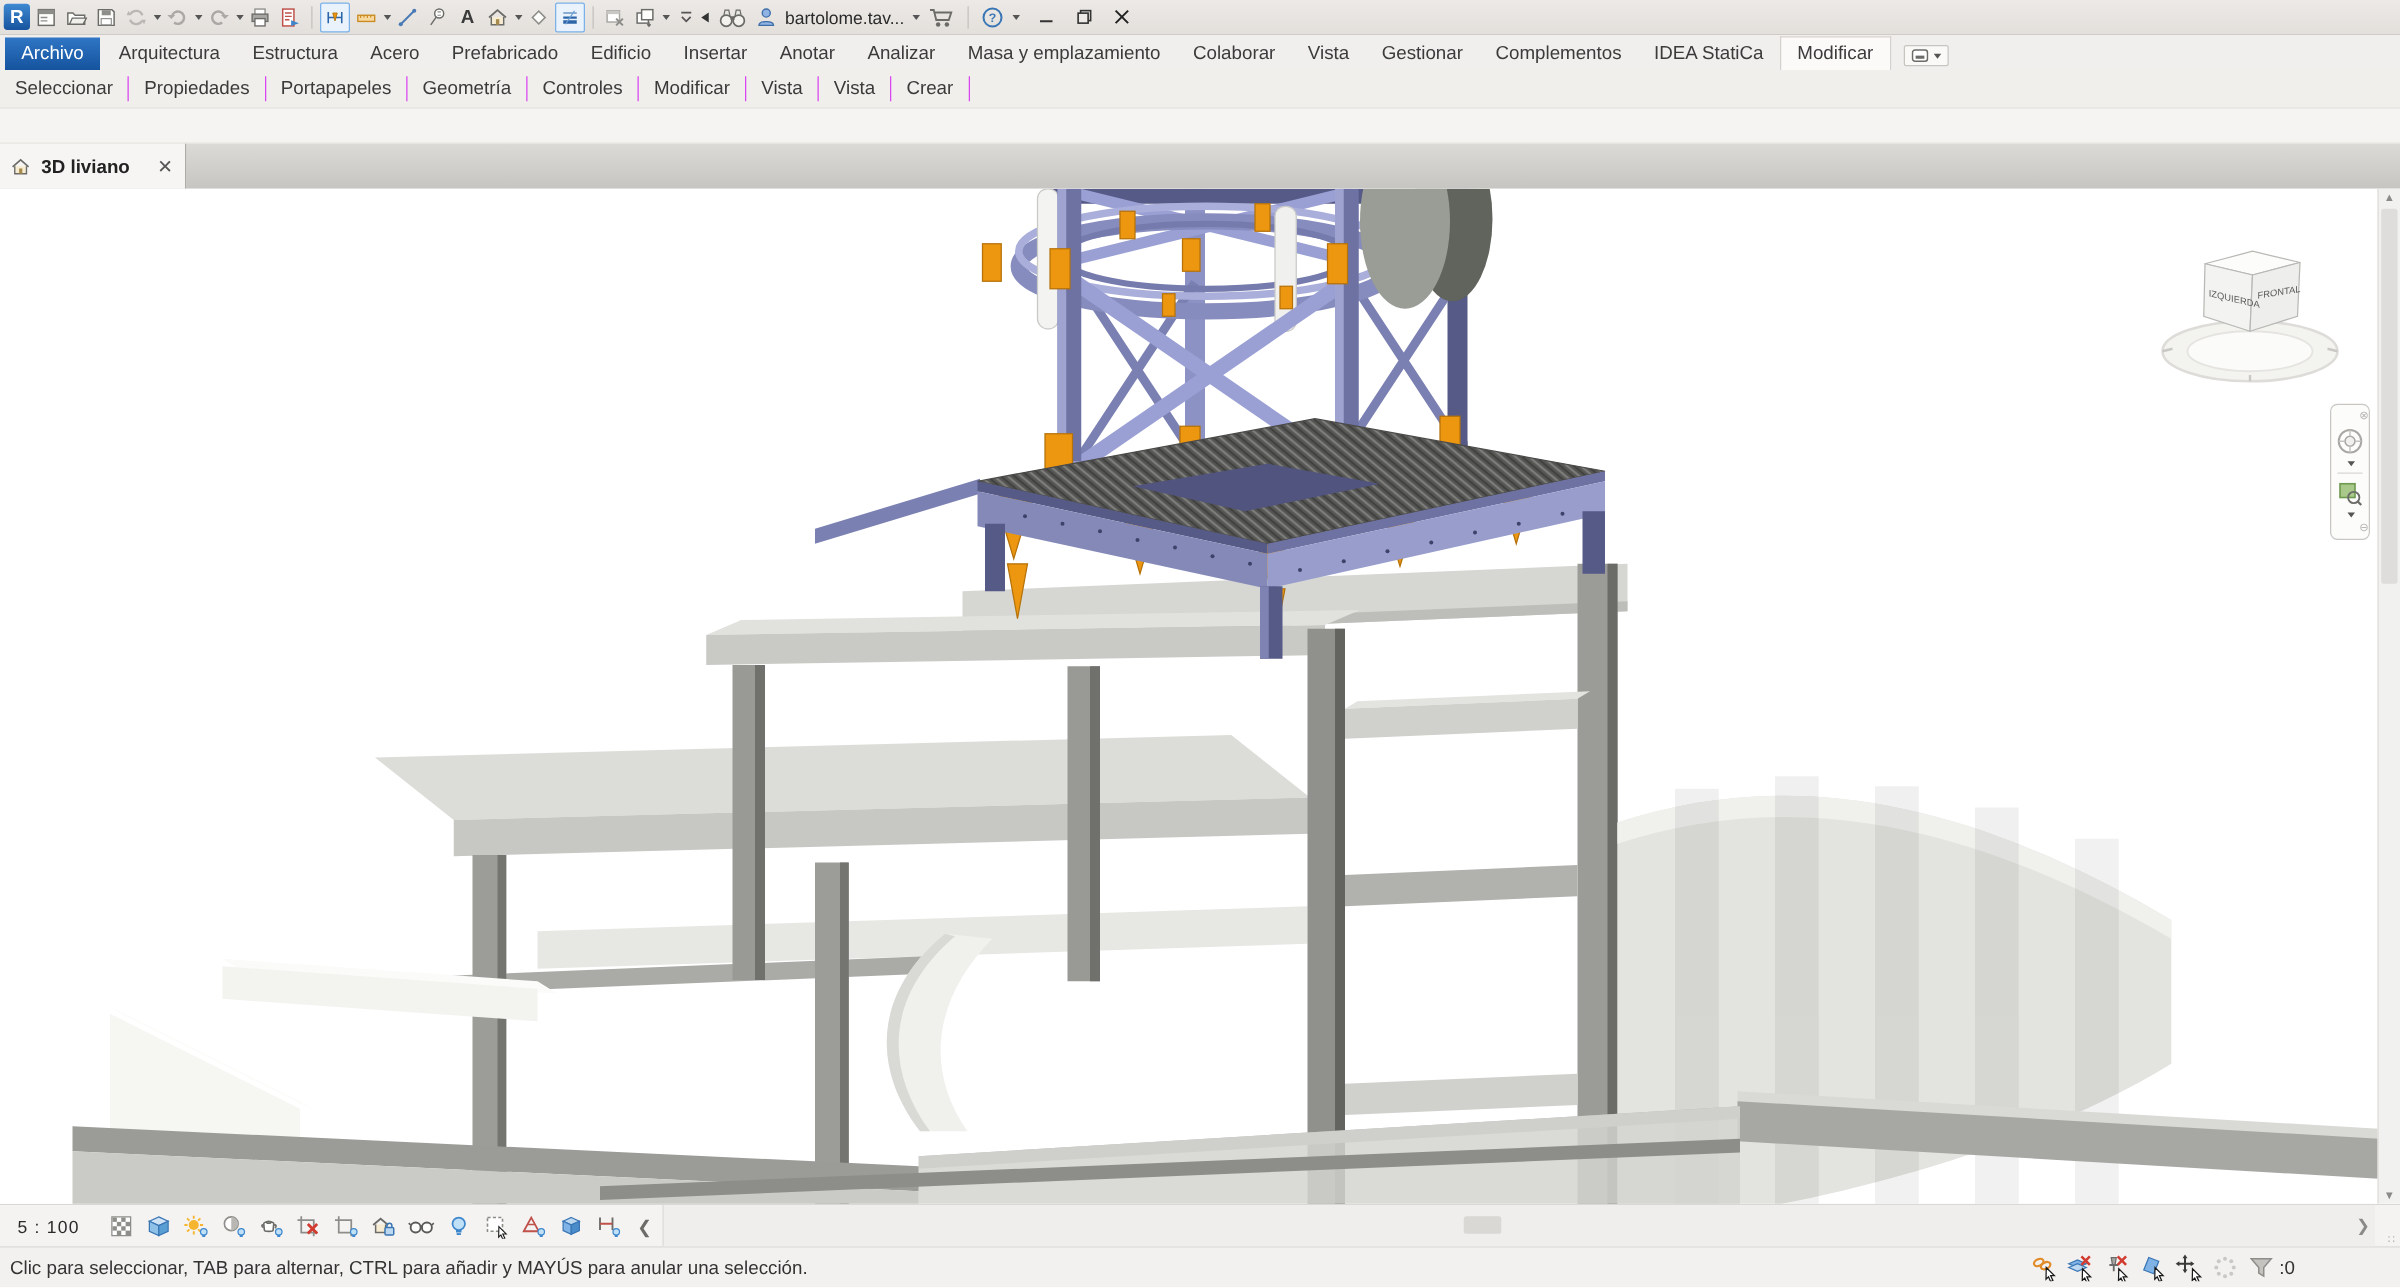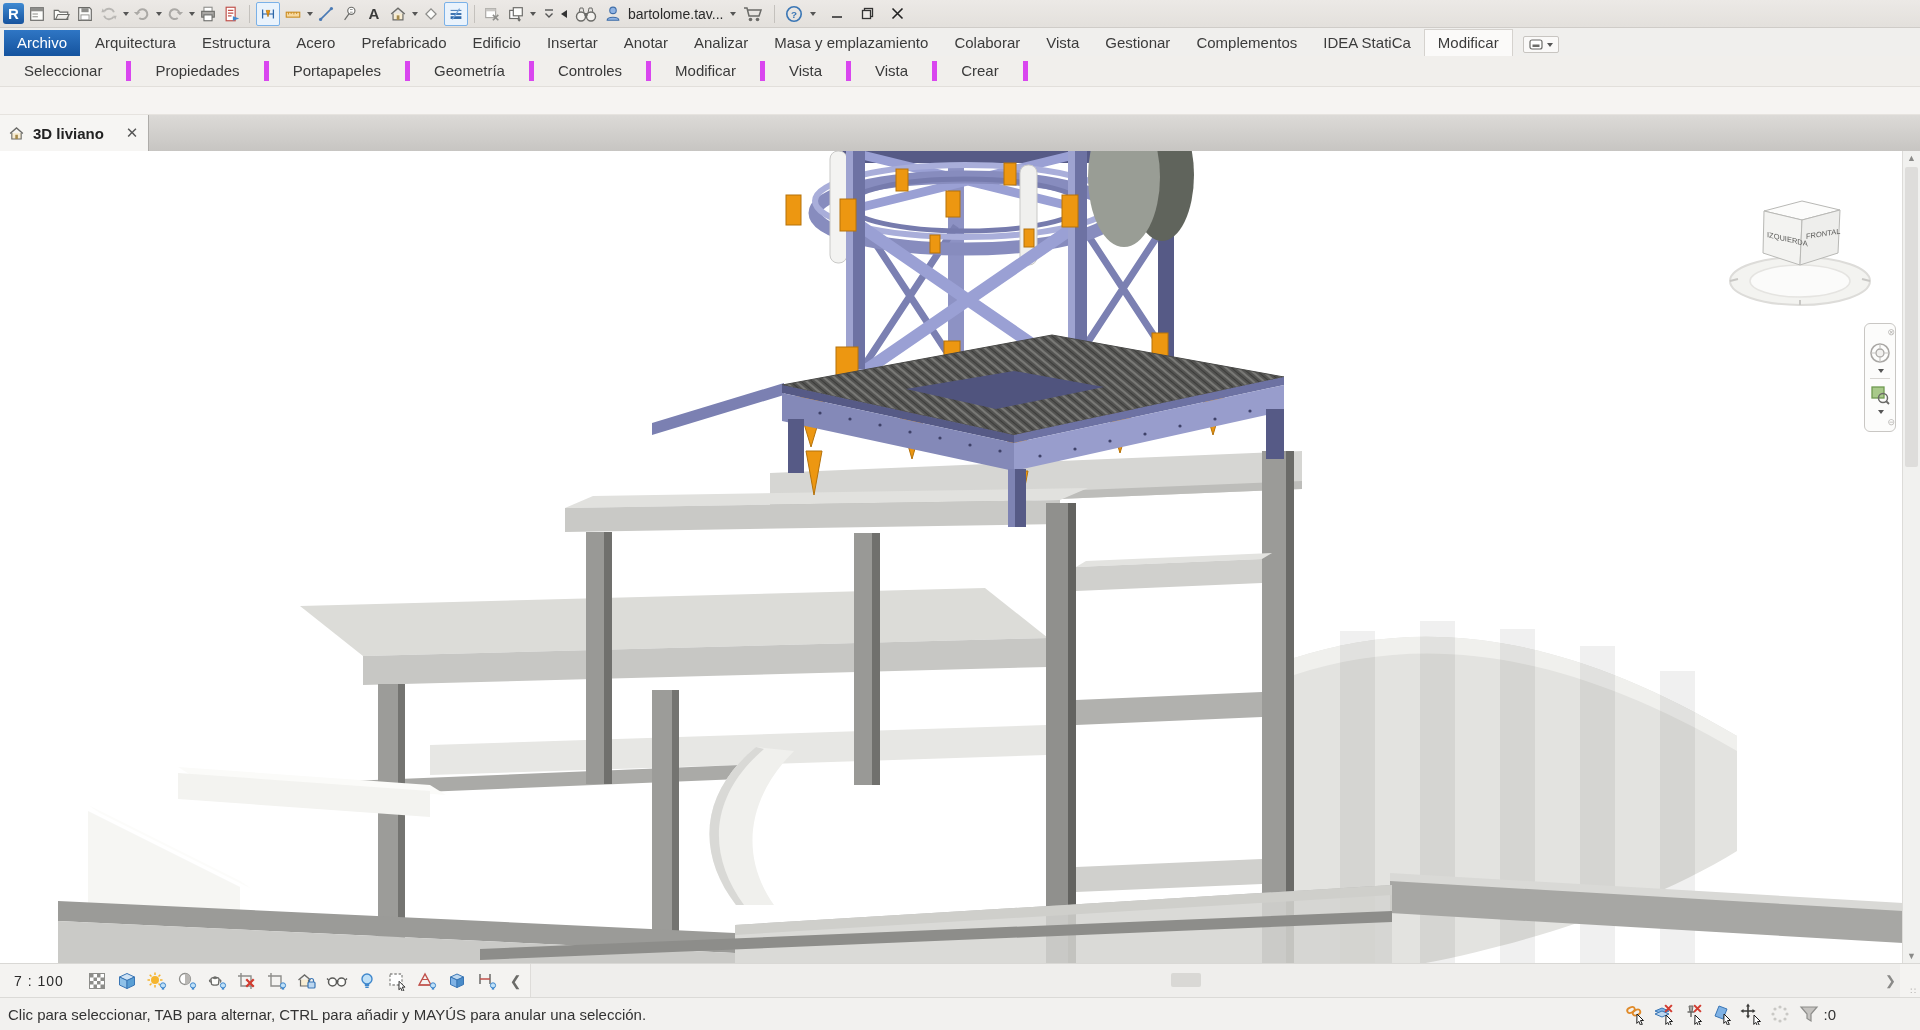--- a/index.html
+++ b/index.html
@@ -28,22 +28,22 @@
   .ribbon-tabs{height:28px;background:#f0efed;display:flex;align-items:flex-end;flex:0 0 28px;padding-left:4px;}
   .rtab{font-size:15px;color:#3b3b3b;padding:4px 13px 5px 13px;cursor:default;white-space:nowrap;}
   .rtab.file{background:linear-gradient(#2f76c4,#15539e);color:#fff;margin-right:2px;}
   .rtab.selected{background:#fbfaf9;border:1px solid #d5d2ce;border-bottom:none;}
   .ribbon-toggle{margin-left:10px;margin-bottom:3px;display:flex;align-items:center;gap:3px;
                  border:1px solid #c8c5c1;border-radius:2px;background:#faf9f8;padding:2px 5px;}
 
   
   .panel-row{height:30px;background:#f1efec;display:flex;align-items:center;flex:0 0 30px;
              border-bottom:1px solid #e2dfdb;}
-  .panel{font-size:15px;color:#3a3a3a;padding:0 24px;height:20px;line-height:20px;
-         border-right:5px solid #d946ef;}
+  .panel{font-size:15px;color:#3a3a3a;padding:0 12px;height:20px;line-height:20px;
+         border-right:1px solid #d946ef;}
   .ribbon-empty{height:27px;background:#f6f4f2;flex:0 0 27px;border-bottom:1px solid #e6e3df;}
 
   
   .viewtab-bar{height:36px;background:linear-gradient(#dcdad7,#c7c5c2);display:flex;align-items:stretch;flex:0 0 36px;}
   .viewtab{background:#f6f5f3;display:flex;align-items:center;padding:0 10px 0 8px;gap:8px;
            border-right:1px solid #aeaca9;}
   .viewtab-label{font-size:15px;font-weight:bold;color:#222;}
   .viewtab-close{color:#555;font-size:15px;margin-left:14px;cursor:default;}
 
   
@@ -545,21 +545,21 @@
     </div>
 
     <div class="vscroll">
       <span class="arr">▲</span>
       <div class="vthumb"></div>
       <span class="arr" style="margin-top:auto;">▼</span>
     </div>
   </div>
 
   <div class="viewctrl">
-    <span class="scale-box">7 : 100</span>
+    <span class="scale-box">5 : 100</span>
 
     <span class="vc-icn">
       <svg width="20" height="20" viewBox="0 0 20 20">
           <rect x="2.5" y="2.5" width="15" height="15" fill="#fff" stroke="#8d8d8a"></rect>
           <g fill="#8d8d8a">
             <rect x="3" y="3" width="3.5" height="3.5"></rect>
             <rect x="10" y="3" width="3.5" height="3.5"></rect>
             <rect x="6.5" y="6.5" width="3.5" height="3.5"></rect>
             <rect x="13.5" y="6.5" width="3.5" height="3.5"></rect>
             <rect x="3" y="10" width="3.5" height="3.5"></rect>

